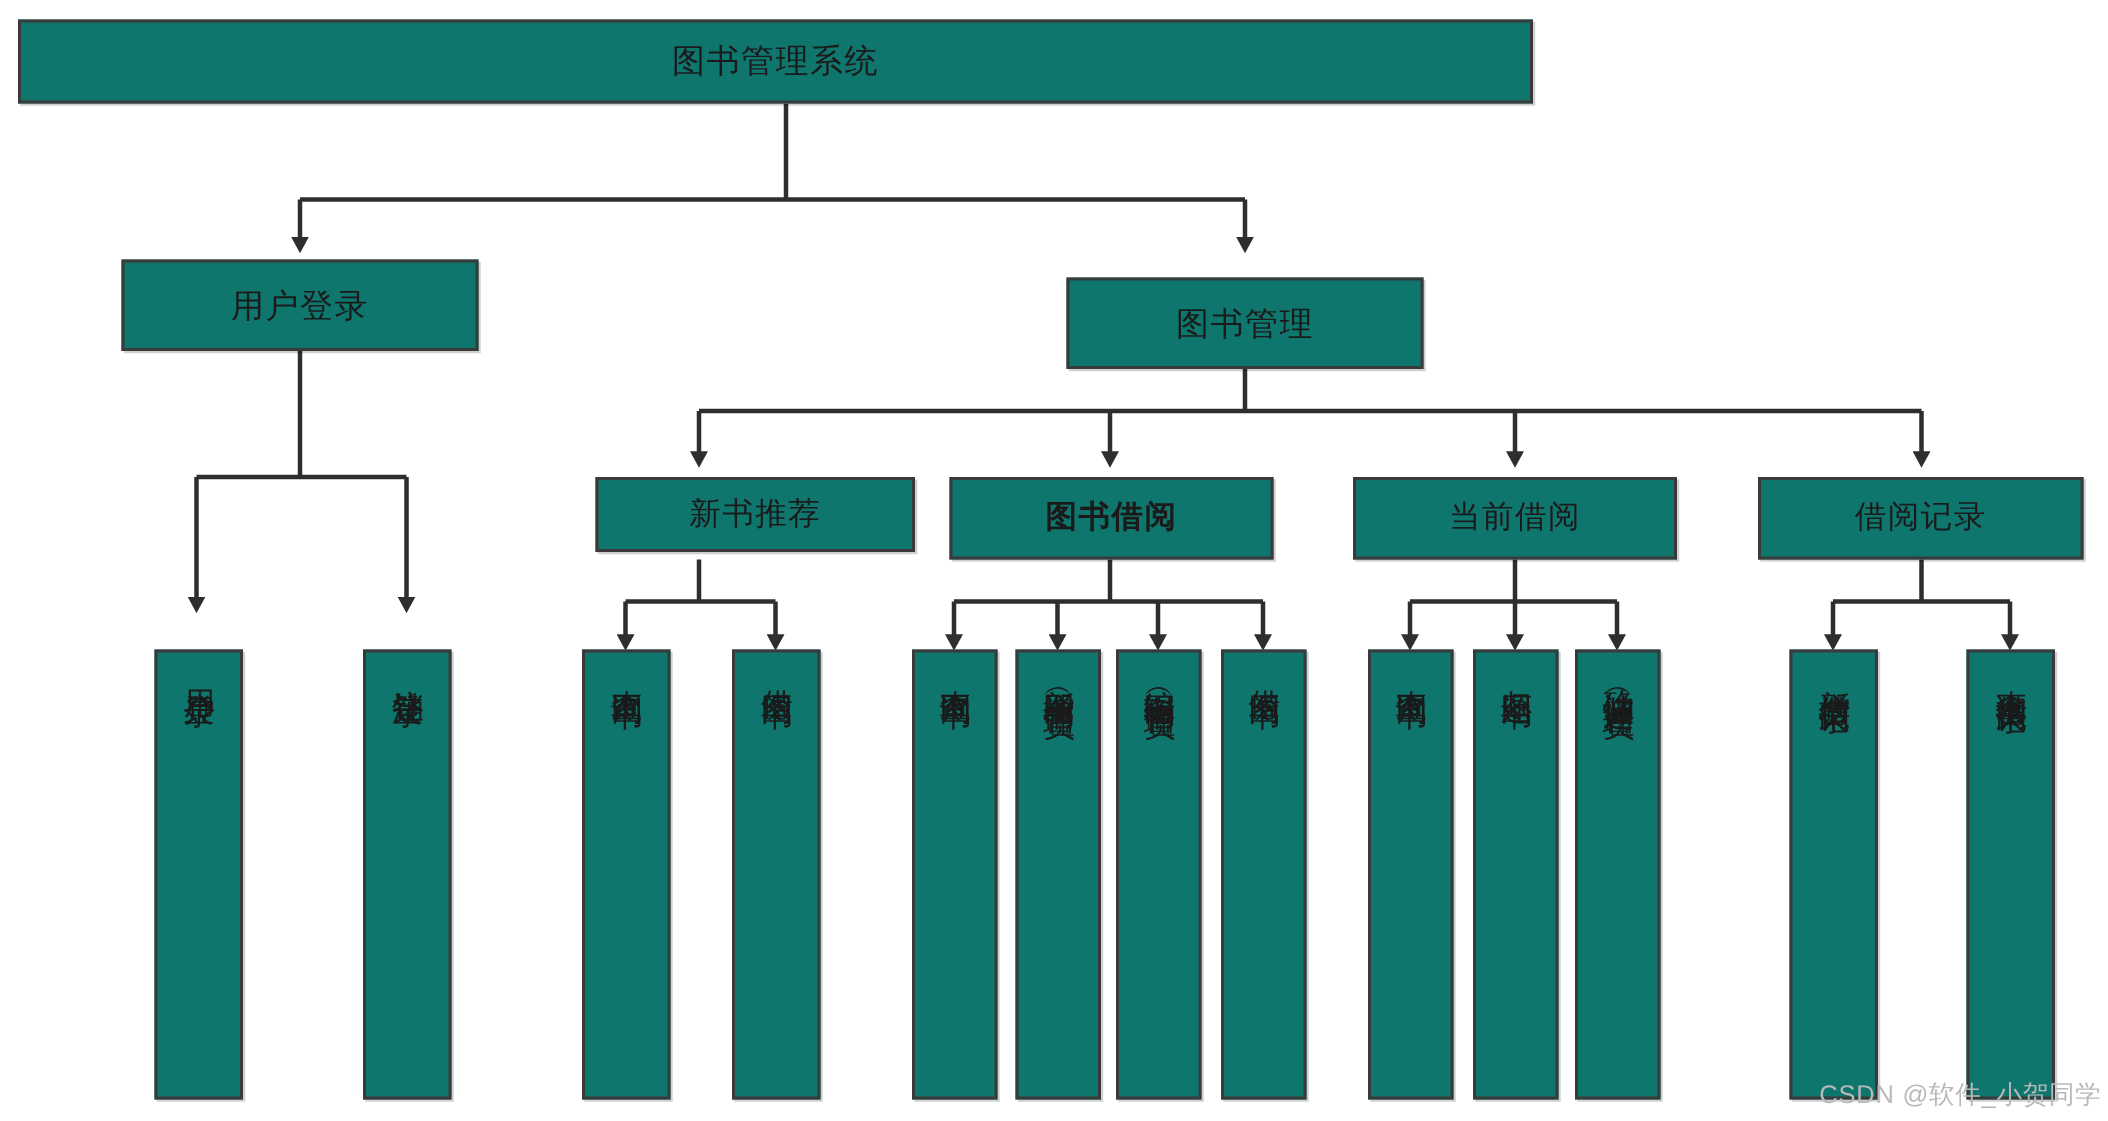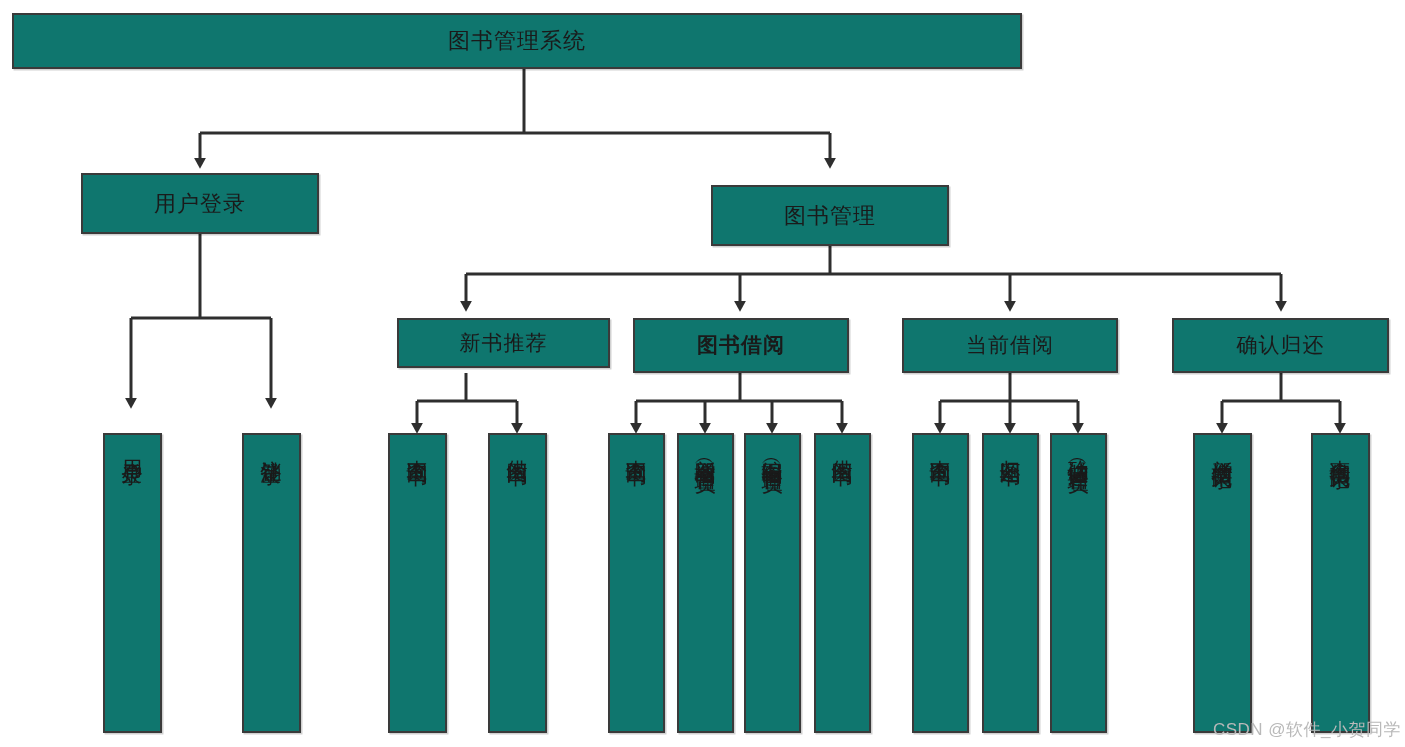--- a/index.html
+++ b/index.html
@@ -143,21 +143,21 @@
   <div class="node lvl3" style="left:360px; top:318px; width:213px; height:50px;margin-left:37px;">
     <span class="label">新书推荐</span>
   </div>
   <div class="node lvl3" style="left:633px; top:318px; width:216px; height:55px;font-weight:bold;">
     <span class="label">图书借阅</span>
   </div>
   <div class="node lvl3" style="left:902px; top:318px; width:216px; height:55px;">
     <span class="label">当前借阅</span>
   </div>
   <div class="node lvl3" style="left:1172px; top:318px; width:217px; height:55px;">
-    <span class="label">确认归还</span>
+    <span class="label">借阅记录</span>
   </div>
 
   <div class="node v" style="left:103px; top:433px; width:59px; height:300px;">
     <span class="label">用户登录</span>
   </div>
   <div class="node v" style="left:242px; top:433px; width:59px; height:300px;">
     <span class="label">注销登录</span>
   </div>
 
   <div class="node v" style="left:388px; top:433px; width:59px; height:300px;">

